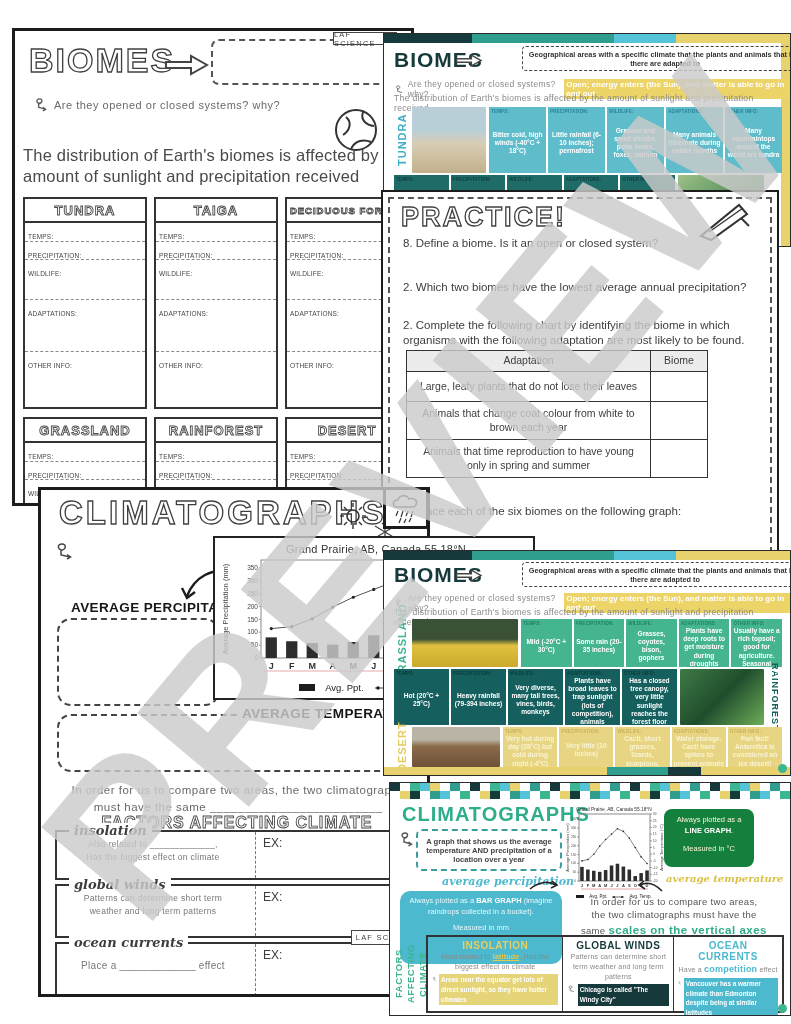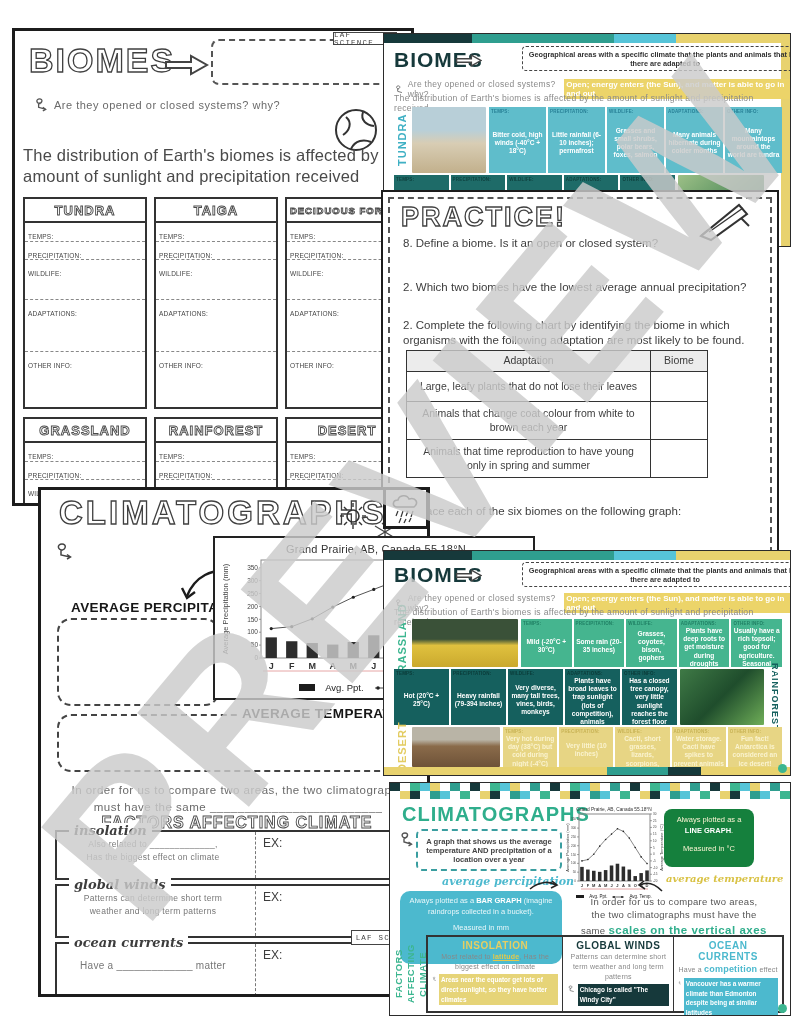--- a/index.html
+++ b/index.html
@@ -5,21 +5,21 @@
   html,body{margin:0;padding:0;background:#fff;}
   .canvas{position:relative;width:791px;height:1024px;background:#fff;overflow:hidden;
           font-family:"Liberation Sans",sans-serif;}
   .sheet{position:absolute;background:#fff;box-sizing:border-box;}
   .abs{position:absolute;box-sizing:border-box;}
   .bubble{font-weight:bold;color:#fff;-webkit-text-stroke:1.3px #3f3f3f;letter-spacing:2px;}
   .bubble-sm{font-weight:bold;color:#fff;-webkit-text-stroke:0.9px #4a4a4a;letter-spacing:1px;}
   .hand{color:#6a6a6a;letter-spacing:.5px;}
   .cursive{font-family:"DejaVu Serif",serif;font-style:italic;font-weight:bold;}
   .tag{border:1.5px solid #444;background:#fff;font-size:7.5px;letter-spacing:1.2px;color:#444;
-       display:flex;align-items:center;justify-content:center;font-family:Liberation Mono, monospace;}
+       display:flex;align-items:center;justify-content:center;}
   
   #sheetA{left:12px;top:28px;width:402px;height:478px;border:3px solid #1c1c1c;z-index:1;overflow:hidden;}
   #sheetA .a-title{left:14px;top:10px;font-size:34px;}
   #a-defbox{left:196px;top:8px;width:186px;height:46px;border:2px dashed #555;border-radius:8px;}
   #a-tag{left:318px;top:1px;width:64px;height:13px;z-index:2;}
   #a-question{left:18px;top:66px;display:flex;align-items:center;gap:6px;font-size:11px;}
   #a-globe{left:318px;top:76px;}
   #a-intro{left:8px;top:114px;width:430px;font-size:16.5px;color:#4a4a4a;line-height:1.3;letter-spacing:.2px;}
   .ws-grid{display:flex;gap:7px;position:absolute;left:8px;width:386px;}
   #ws-grid-1{top:166px;}
@@ -383,21 +383,21 @@
       <div class="d-box-body">
         <div>Patterns can determine short term</div>
         <div>weather and long term patterns</div>
       </div>
       <div class="d-divider"></div>
       <div class="d-ex">EX:</div>
       <div class="tag" id="d-tag">LAF SCIENCE</div>
     </div>
     <div class="d-box" id="d-box3">
       <div class="d-box-label cursive">ocean currents</div>
-      <div class="d-box-body" style="font-size:10px;top:14px">Have a _____________ matter</div>
+      <div class="d-box-body" style="font-size:10px;top:14px">Place a _____________ effect</div>
       <div class="d-divider"></div>
       <div class="d-ex">EX:</div>
     </div>
   </div>
 
   <div class="sheet" id="cloudBox">
     <svg width="34" height="34" viewBox="0 0 34 34">
       <path d="M8 16 C3 16 3 9 9 9 C10 4 18 3 20 8 C27 6 30 12 25 16 Z" fill="#fff" stroke="#333" stroke-width="1.6"></path>
       <g stroke="#333" stroke-width="1.2">
           <line x1="9" y1="20" x2="7" y2="25"></line>

